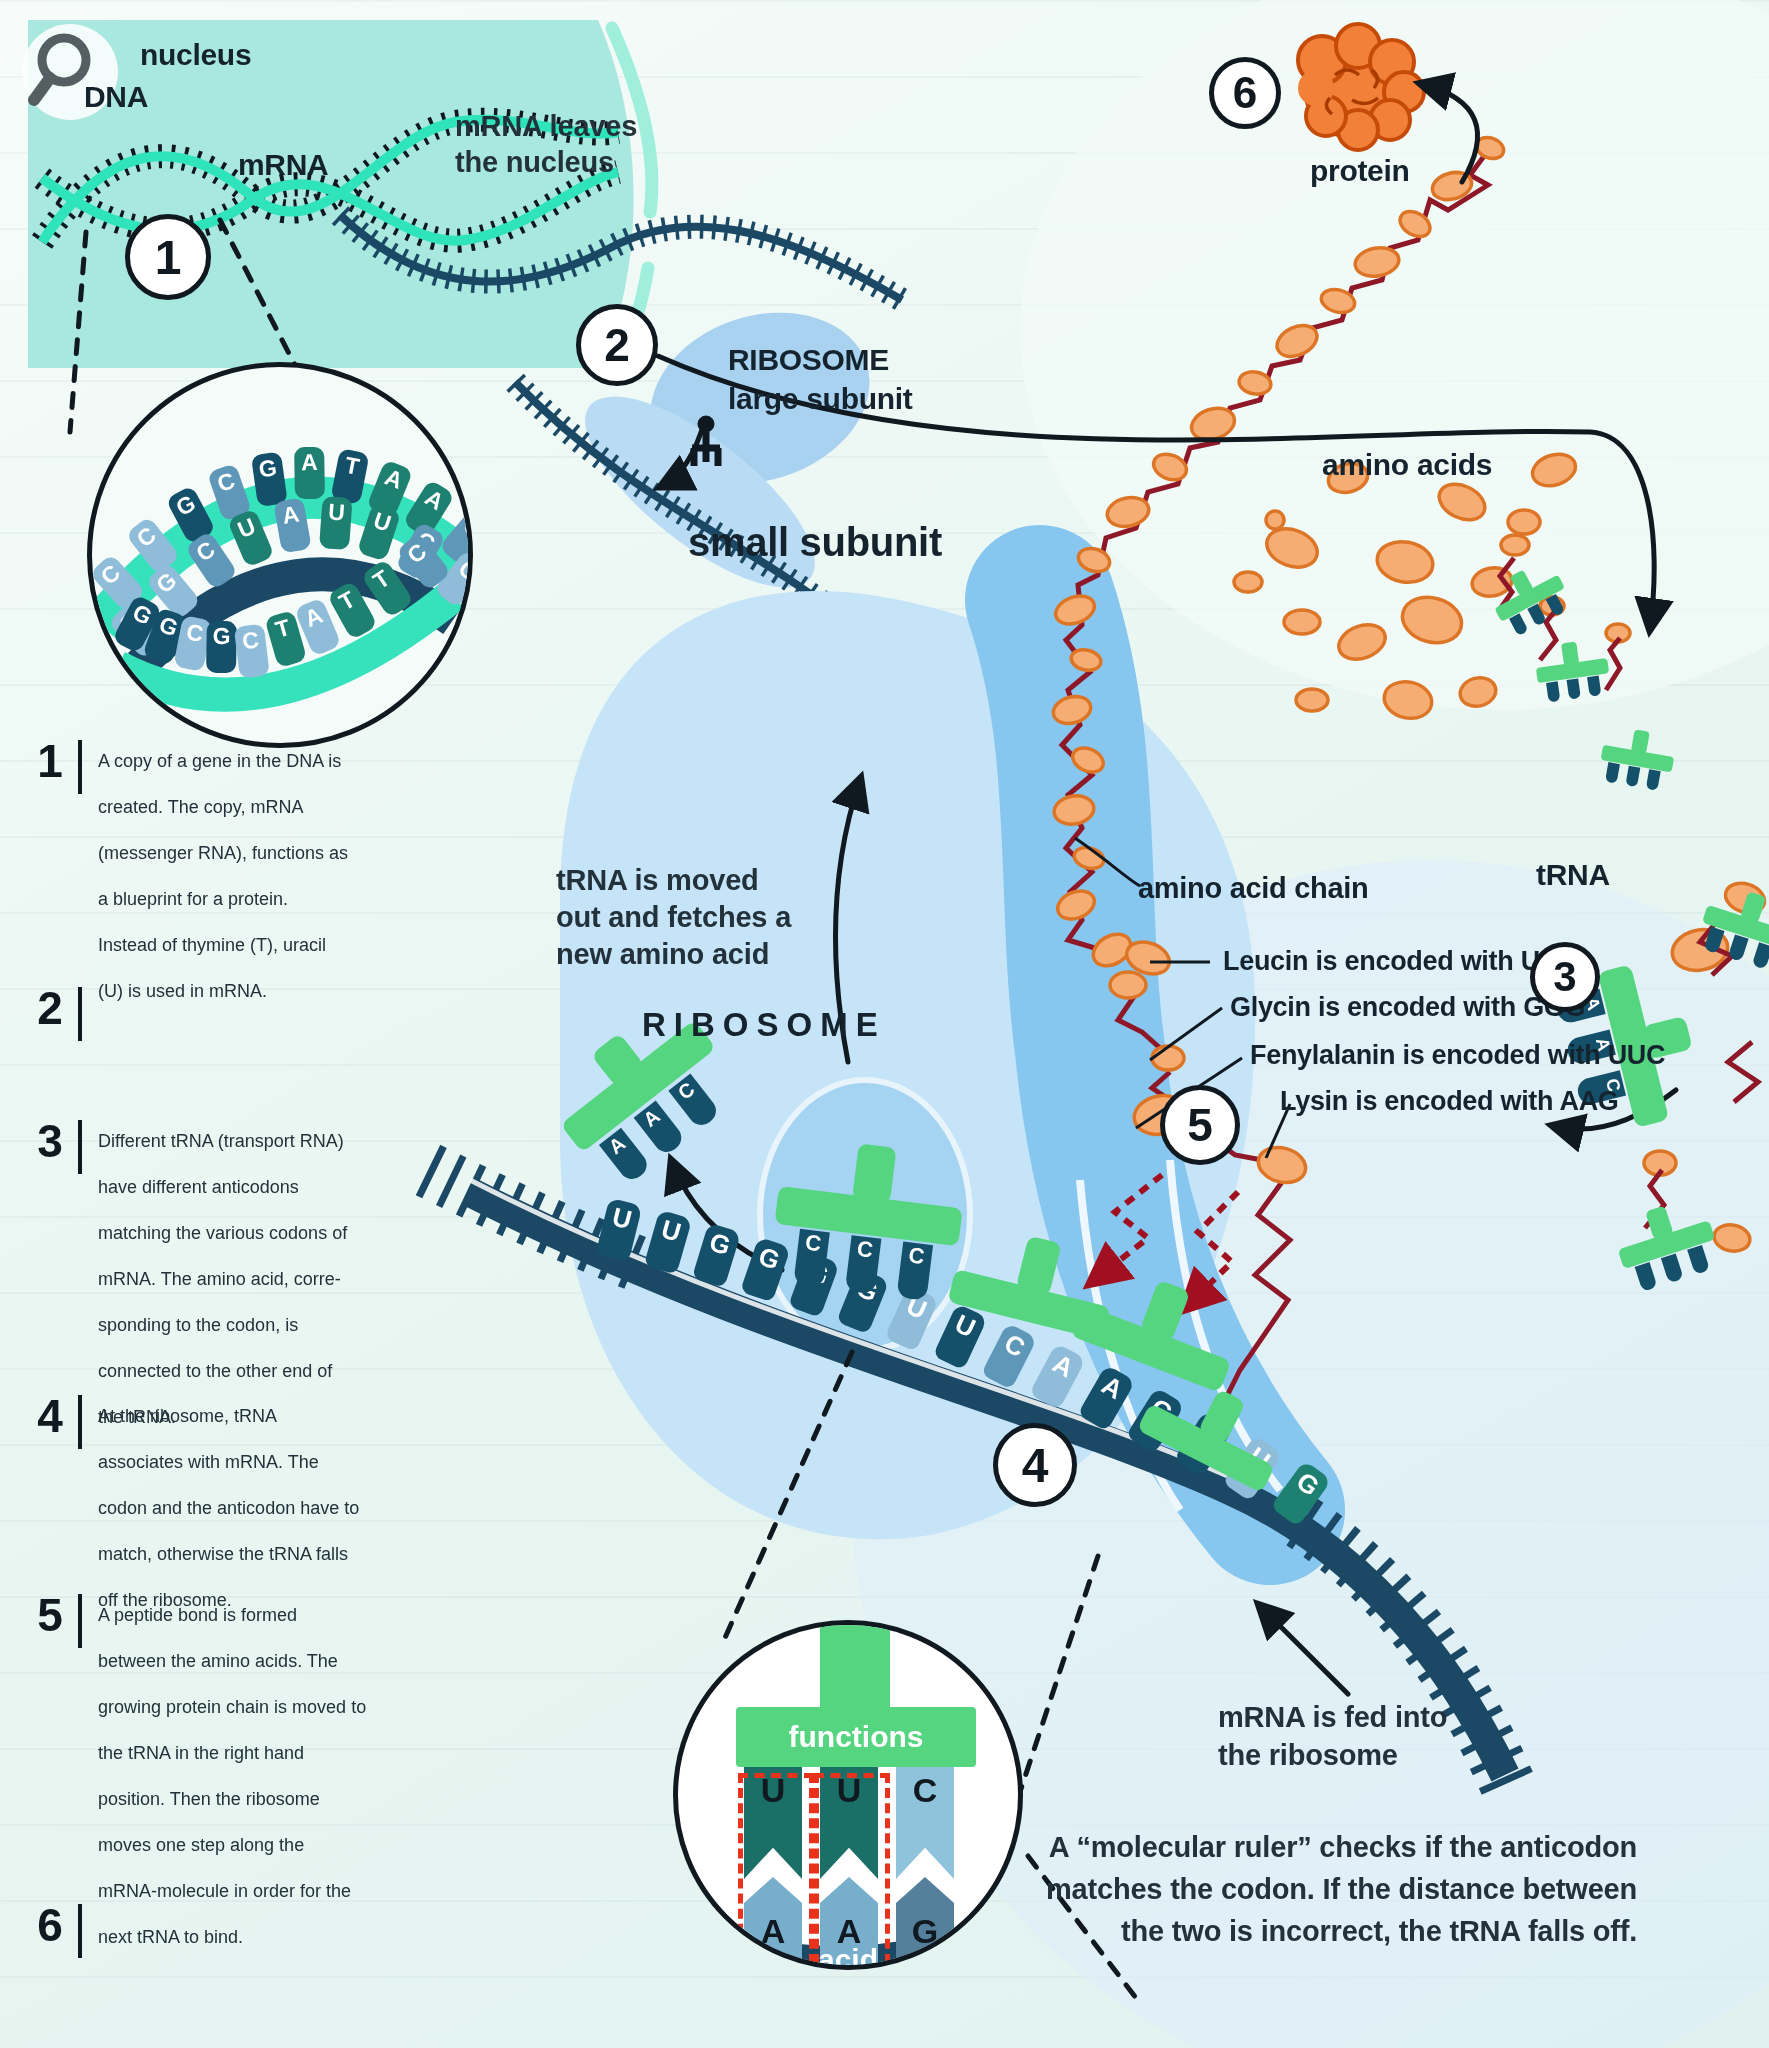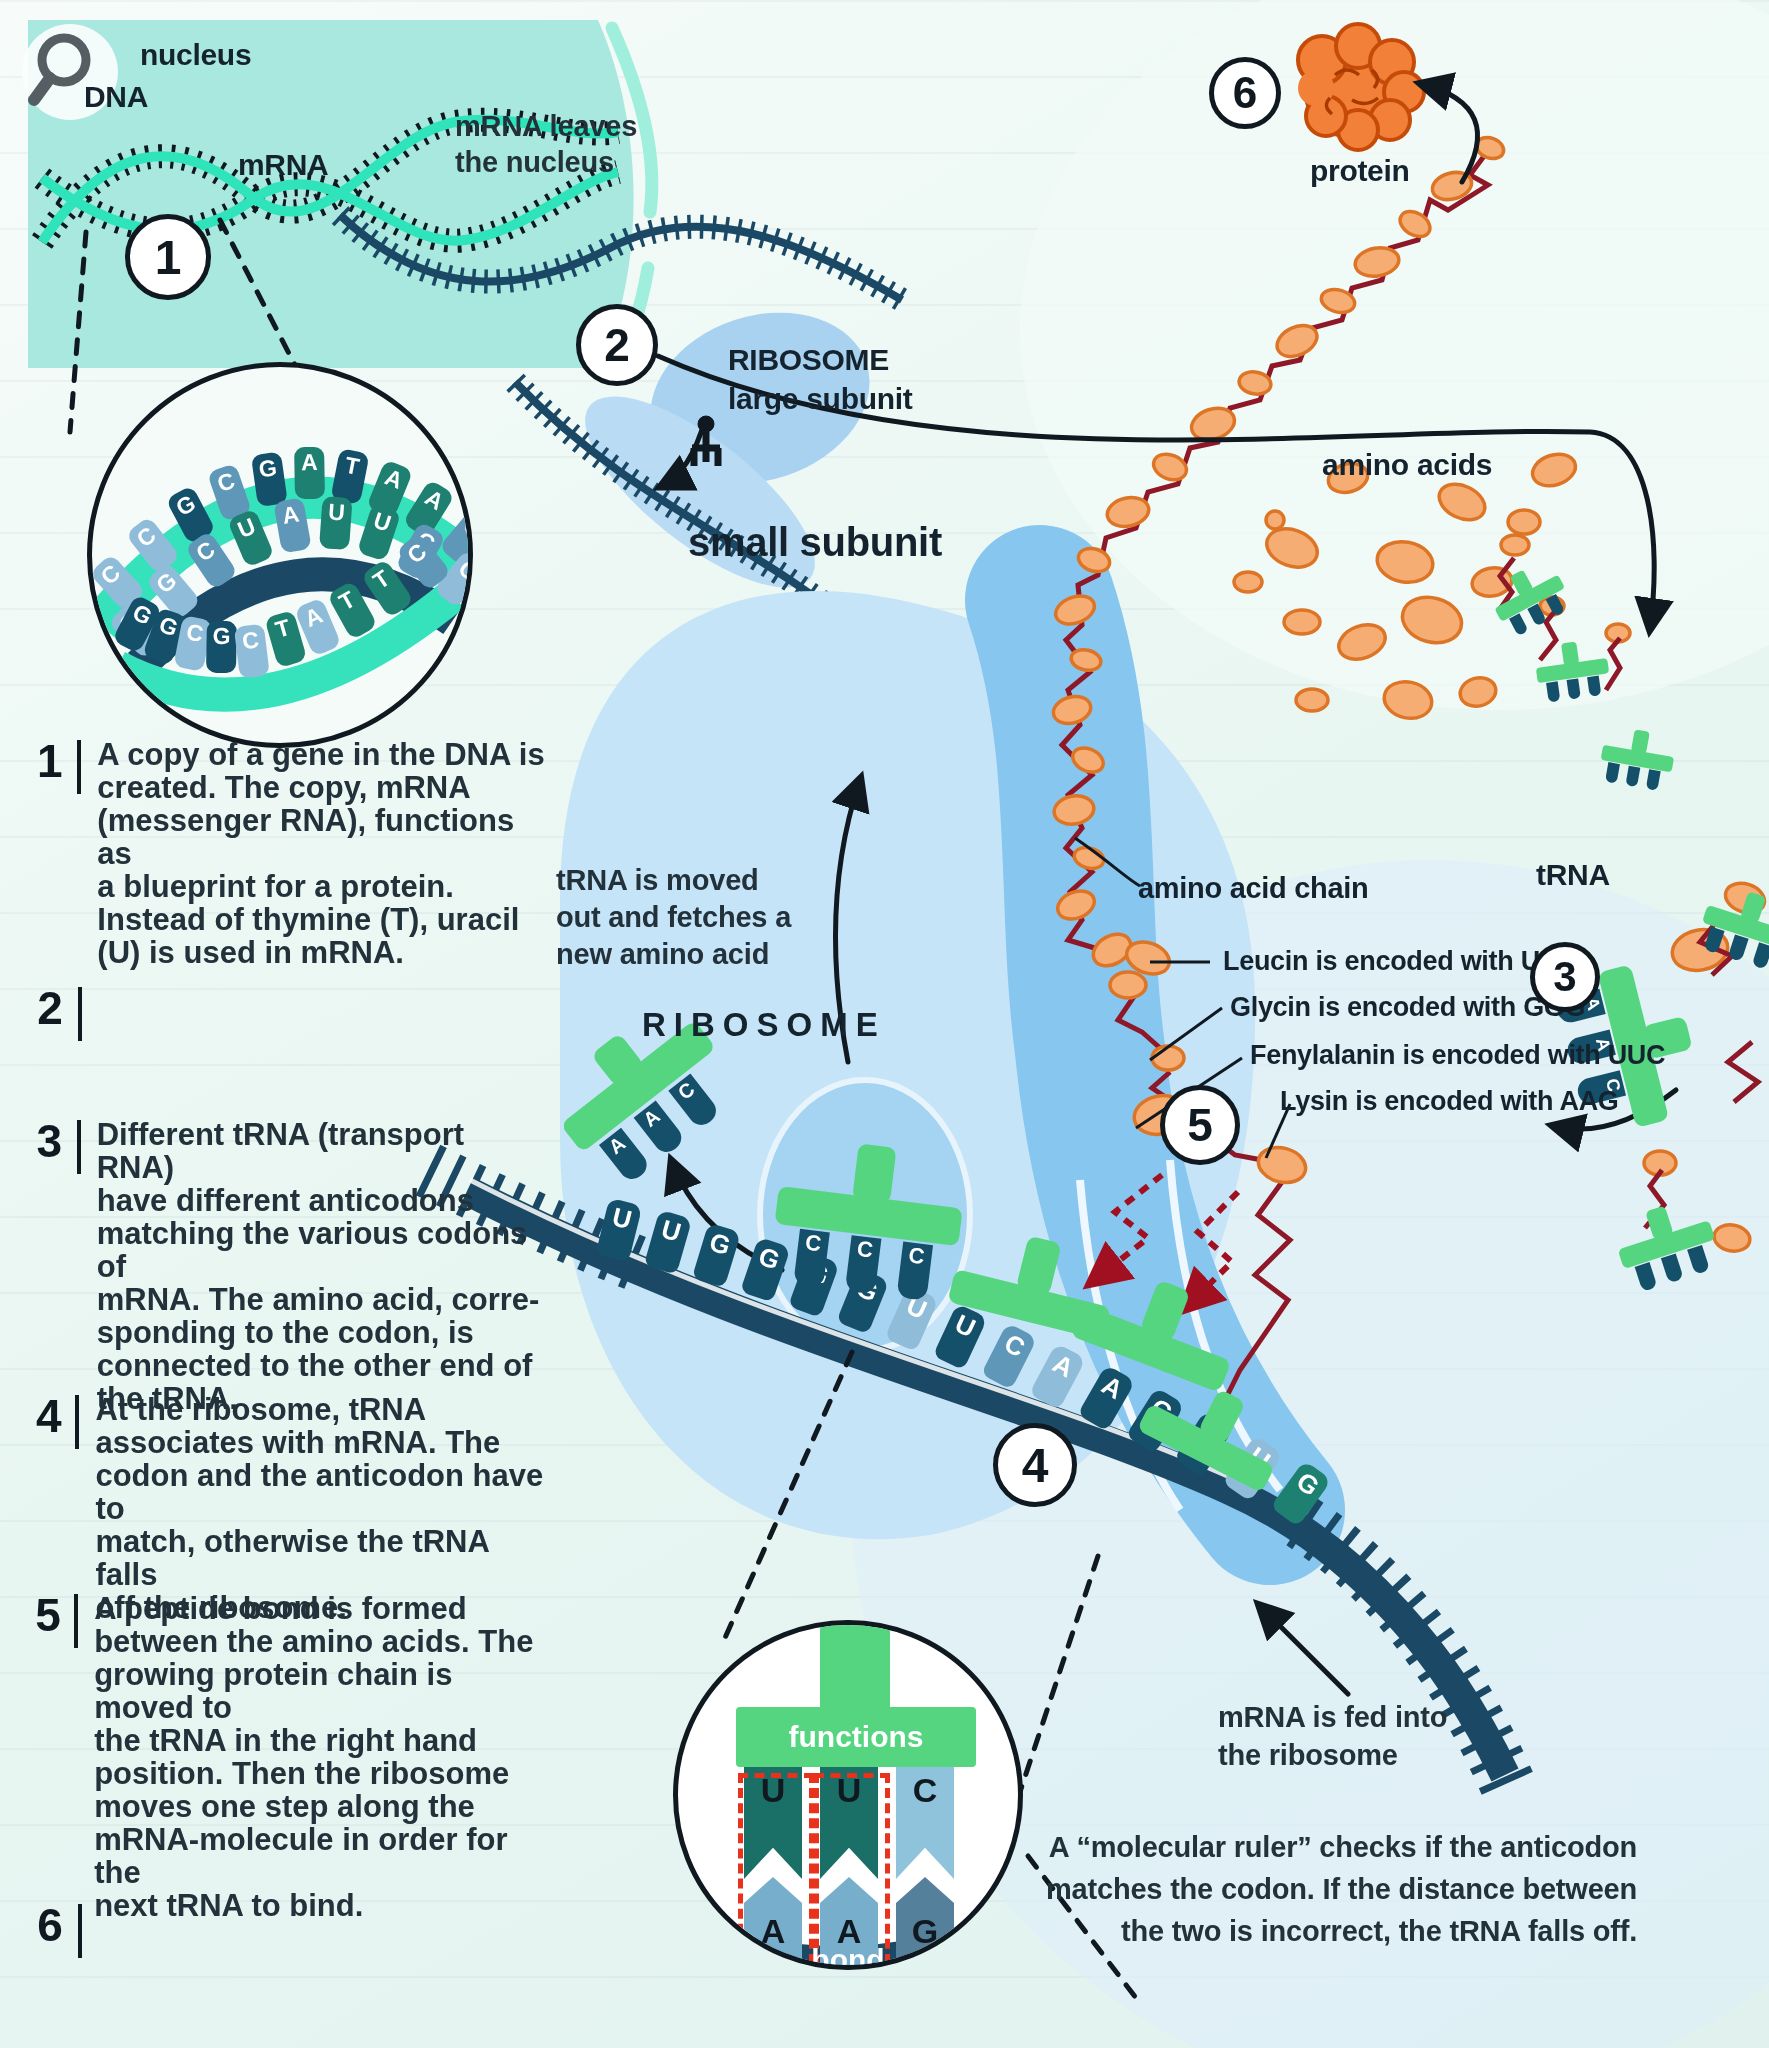--- a/index.html
+++ b/index.html
@@ -21,21 +21,21 @@
   .ztile{width:30px;height:52px;font-size:23px;border-radius:10px;}
   .t-navy{background:#15506b}.t-teal{background:#1e8070}.t-light{background:#8fbdd9}.t-blue{background:#5e97b8}
   .circle{position:absolute;background:#f4fbf9;border:5px solid #101820;border-radius:50%;overflow:hidden;z-index:2;box-sizing:border-box;}
   .trna{position:absolute;z-index:2;}
   .trna .bar,.trna .stem{position:absolute;background:#56d581;border-radius:9px;}
   .prong{position:absolute;background:#15506b;border-radius:0 0 13px 13px;color:#fff;font-weight:bold;
     text-align:center;z-index:2;}
   .step{position:absolute;display:flex;align-items:flex-start;z-index:3;width:520px;}
   .step-num{font-size:46px;font-weight:bold;color:#101820;width:40px;text-align:center;line-height:1;}
   .step-bar{width:4px;background:#101820;height:54px;margin:2px 16px 0 8px;flex:none;}
-  .step-text{font-size:31px;line-height:33px;font-weight:700;color:#22313a;white-space:pre-line;margin-top:2px;}
+  .step-text{font-size:18px;line-height:46px;font-weight:400;color:#22313a;white-space:pre-line;margin-top:2px;}
   .cc-prong{position:absolute;font-weight:bold;color:#101820;display:flex;justify-content:center;
     box-sizing:border-box;z-index:2;}
   .bracket{position:absolute;border:5px dashed #e8321c;z-index:5;background:transparent;}
 </style>
 </head>
 <body>
 
 <div id="stage">
 
 <svg class="layer" width="1769" height="2048" viewBox="0 0 1769 2048">
@@ -247,21 +247,21 @@
   <div class="cc-prong" style="left:66px;top:142px;width:58px;height:112px;background:#1a6f66;clip-path:polygon(0 0,100% 0,100% 100%,50% 72%,0 100%);font-size:34px;padding-top:4px;">U</div>
   <div class="cc-prong" style="left:142px;top:142px;width:58px;height:112px;background: #1a6f66;clip-path:polygon(0 0,100% 0,100% 100%,50% 72%,0 100%);font-size:34px;padding-top:4px;">U</div>
   <div class="cc-prong" style="left:218px;top:142px;width:58px;height:112px;background:#8fc3dc;clip-path:polygon(0 0,100% 0,100% 100%,50% 72%,0 100%);font-size:34px;padding-top:4px;">C</div>
 
   <div class="cc-prong" style="left:66px;top:252px;width:58px;height:100px;background:#76aecb;clip-path:polygon(50% 0,100% 26%,100% 100%,0 100%,0 26%);font-size:34px;align-items:flex-end;padding-bottom:26px;">A</div>
   <div class="cc-prong" style="left:142px;top:252px;width:58px;height:100px;background:#76aecb;clip-path:polygon(50% 0,100% 26%,100% 100%,0 100%,0 26%);font-size:34px;align-items:flex-end;padding-bottom:26px;">A</div>
   <div class="cc-prong" style="left:218px;top:252px;width:58px;height:100px;background:#54809c;clip-path:polygon(50% 0,100% 26%,100% 100%,0 100%,0 26%);font-size:34px;align-items:flex-end;padding-bottom:26px;">G</div>
   <svg width="350" height="350" viewBox="0 0 350 350" style="position:absolute;left:0;top:0;">
     <path d="M5,322 Q175,386 345,310" stroke="#1b4965" stroke-width="60" fill="none"></path>
   </svg>
-  <div style="position:absolute;left:0;top:318px;width:100%;text-align:center;color:#fff;font-weight:bold;font-size:30px;z-index:6;">bond</div>
+  <div style="position:absolute;left:0;top:318px;width:100%;text-align:center;color:#fff;font-weight:bold;font-size:30px;z-index:6;">acid</div>
 
   <div class="bracket" style="left:60px;top:148px;width:66px;height:196px;"></div>
   <div class="bracket" style="left:136px;top:148px;width:66px;height:196px;"></div>
 </div>
 
 <span class="tile t-navy" style="left:595px;top:1200px;transform:rotate(14deg)">U</span>
 <span class="tile t-navy" style="left:643px;top:1212px;transform:rotate(16deg)">U</span>
 <span class="tile t-navy" style="left:691px;top:1225px;transform:rotate(17deg)">G</span>
 <span class="tile t-navy" style="left:739px;top:1239px;transform:rotate(19deg)">G</span>
 <span class="tile t-navy" style="left:787px;top:1254px;transform:rotate(20deg)">G</span>

